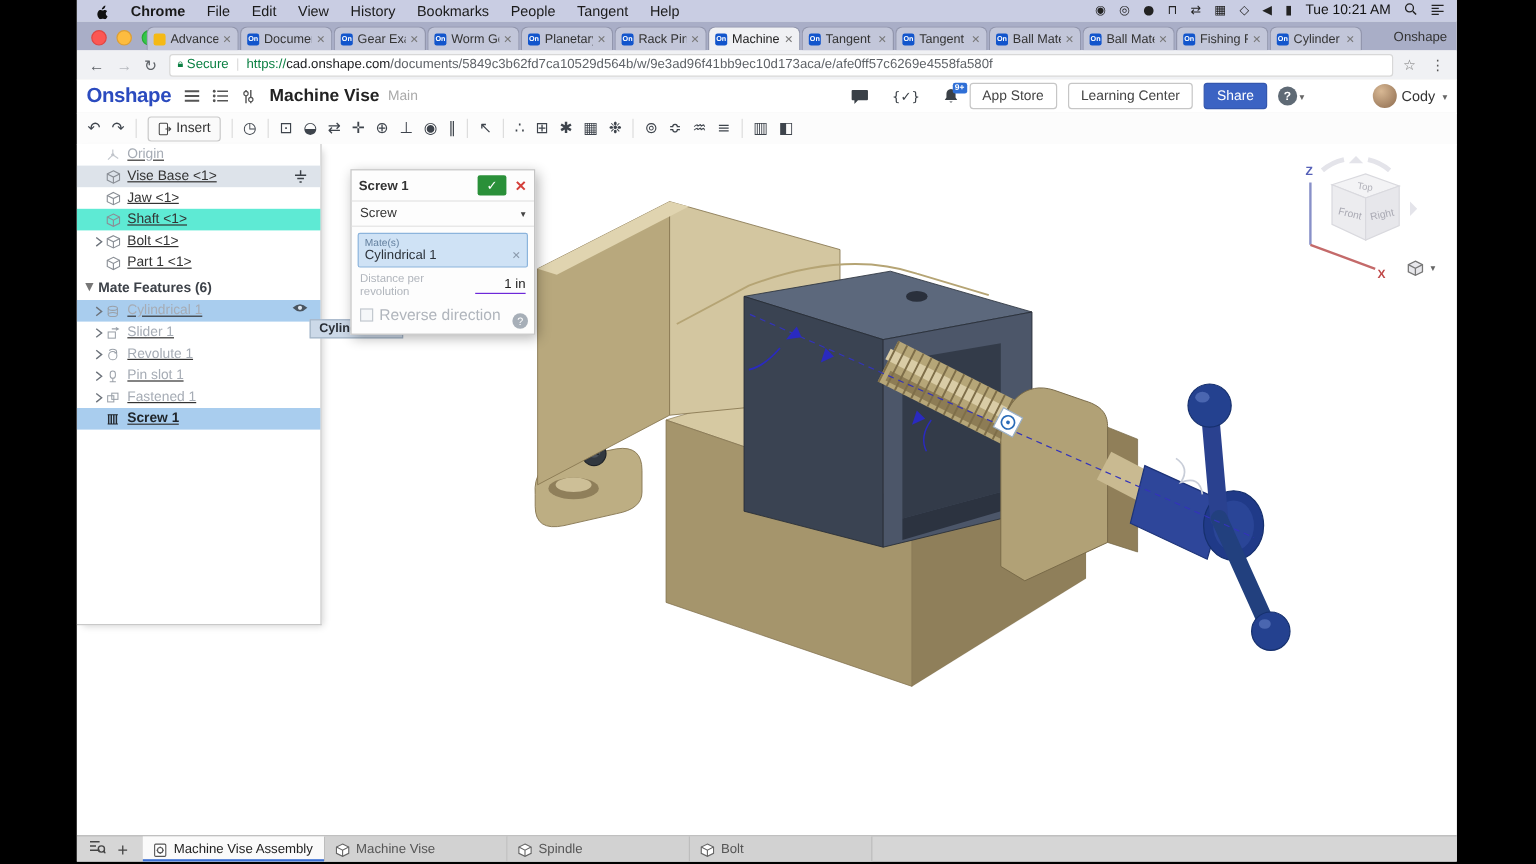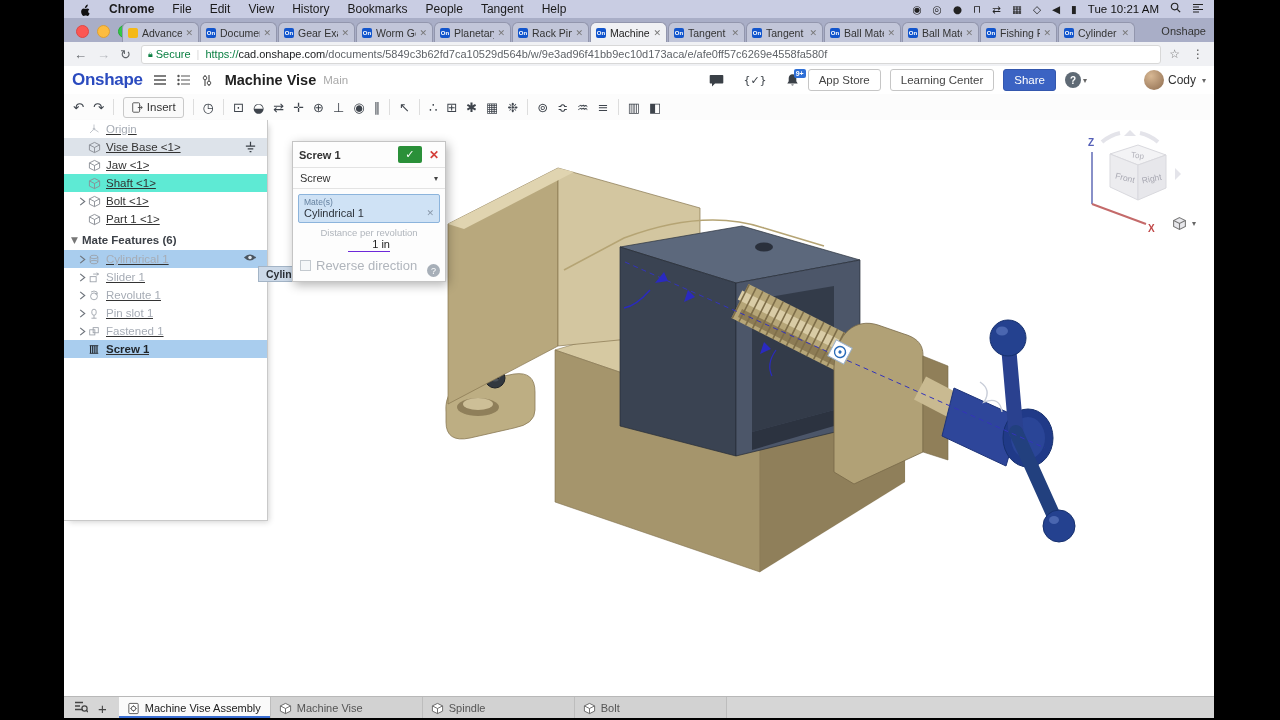--- a/index.html
+++ b/index.html
@@ -112,21 +112,21 @@
           display:flex;align-items:center;justify-content:center;}
   #dlg-cancel{color:#d43f3a;font-size:12px;font-weight:bold;margin-left:7px;}
   #dlg-select{display:flex;align-items:center;padding:4px 7px;border-bottom:1px solid #e3e3e3;}
   #dlg-select .val{flex:1;}
   #dlg-select .caret{color:#444;}
   #mate-box{margin:5px 5px 4px;background:#cfe2f5;border:1px solid #8cb4dc;border-radius:2px;padding:2px 5px 3px;}
   #mate-box .small-label{font-size:8.5px;color:#64809f;}
   #mate-box .chip-row{display:flex;align-items:center;}
   #mate-box .chip-row .val{flex:1;color:#2c323a;}
   #mate-box .chip-x{color:#8a99ab;font-size:9px;}
-  #dist-row{display:flex;align-items:center;margin:3px 7px 0;flex-direction:column;}
+  #dist-row{display:flex;align-items:center;margin:3px 7px 0;}
   #dist-row .lbl{flex:1;font-size:9.5px;color:#b0b5bc;}
   #dist-row .val{width:42px;text-align:right;color:#222;border-bottom:1px solid #6d28d9;padding-bottom:1px;}
   #rev-row{display:flex;align-items:center;margin:6px 7px 8px;}
   #rev-row .cb{width:9px;height:9px;border:1px solid #c3c9cf;background:#f5f7f9;margin-right:5px;}
   #rev-row .lbl{font-size:13px;color:#b0b5bc;}
   #dlg-help{position:absolute;right:5px;bottom:4px;width:13px;height:13px;border-radius:50%;
             background:#a7afb8;color:#fff;font-size:9px;display:flex;align-items:center;justify-content:center;}
 
   
   #viewcube{position:absolute;right:32px;top:8px;z-index:3;}

